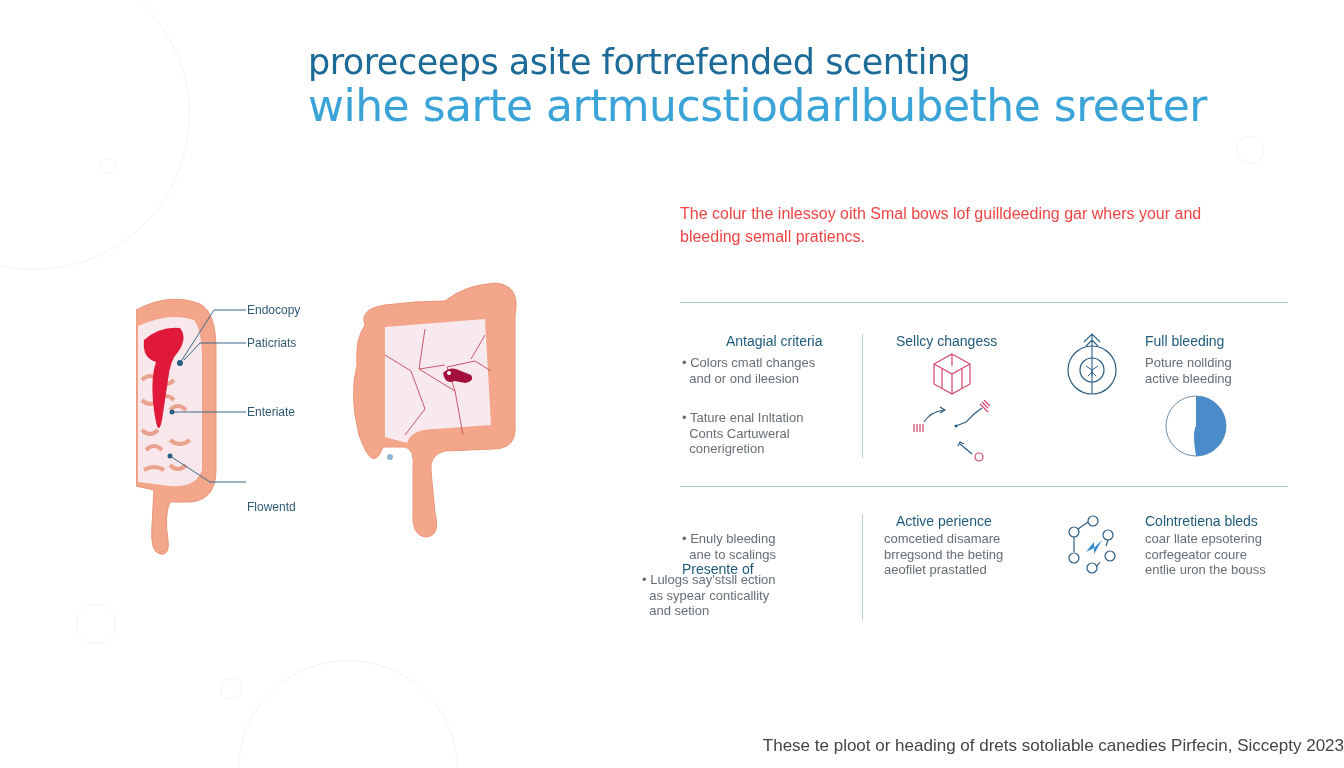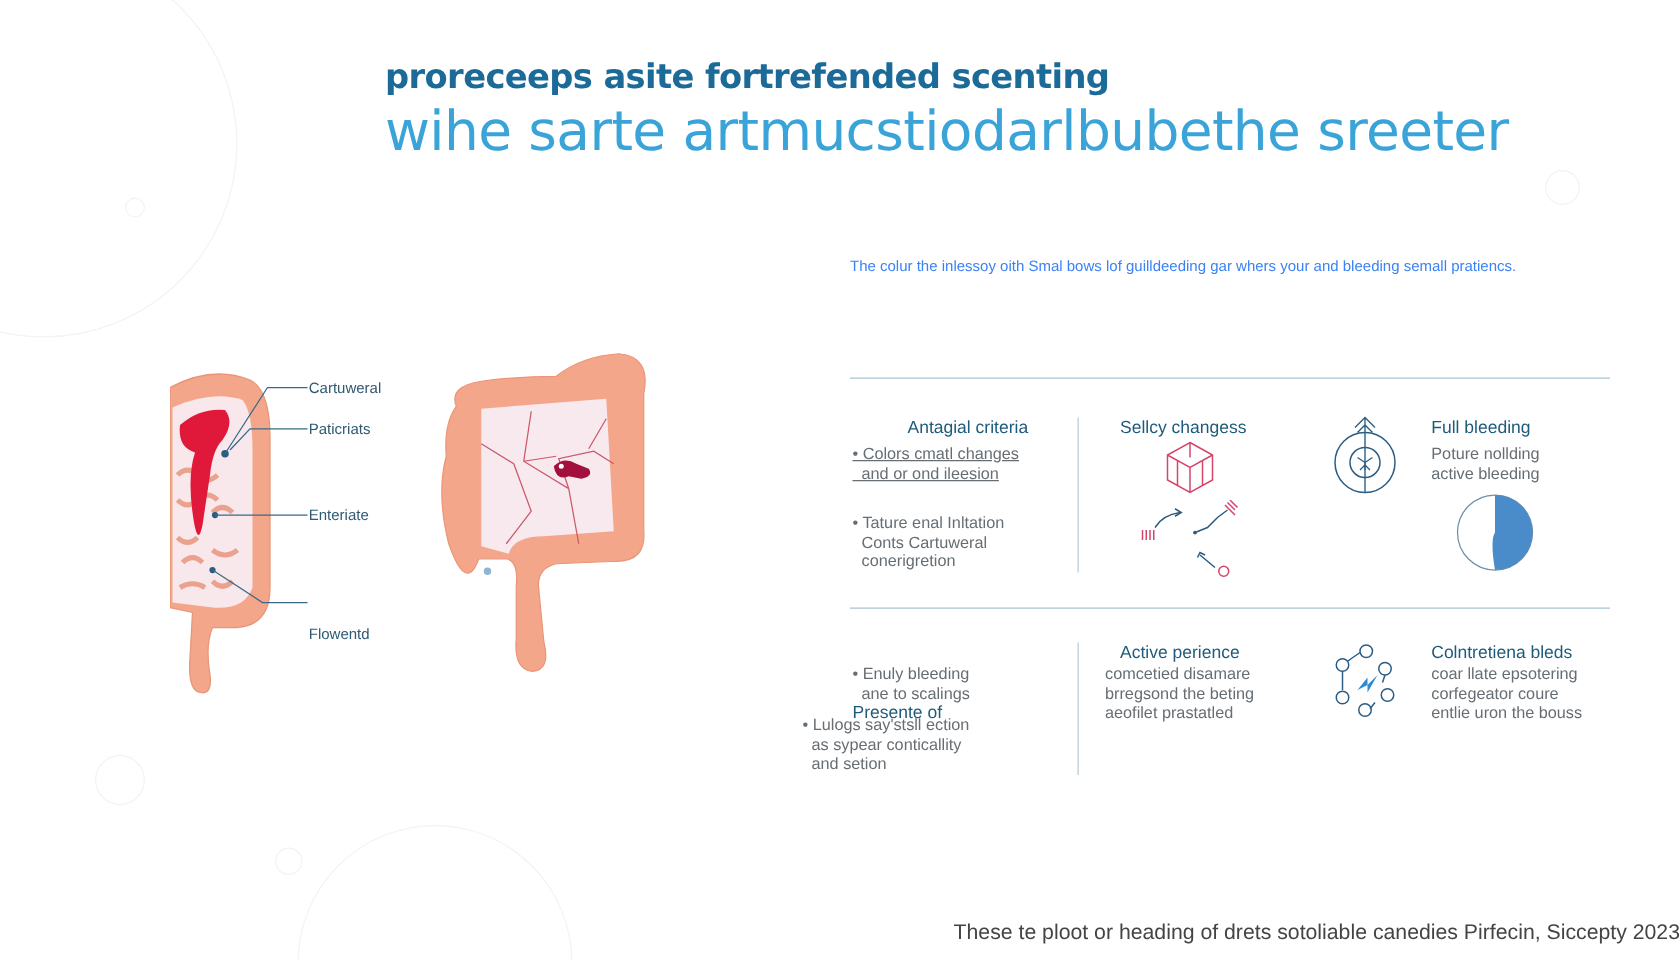--- a/index.html
+++ b/index.html
@@ -2,30 +2,30 @@
 <html><head>
   <meta charset="utf-8">
   <style>
     * { box-sizing: border-box; margin: 0; padding: 0; }
     html, body { width: 1344px; height: 768px; overflow: hidden; background: #ffffff; }
     body { position: relative; font-family: "Liberation Sans", "DejaVu Sans", sans-serif; color: #555; }
 
     .bg-deco { position: absolute; border-radius: 50%; border: 1px solid #f1f3f5; pointer-events: none; }
 
     .headline { position: absolute; left: 308px; top: 40px; font-family: "DejaVu Sans", sans-serif; font-weight: 500; letter-spacing: -0.5px; white-space: nowrap; }
-    .headline .l1 { display: block; font-size: 27px; color: #1b6a98; line-height: 44px; font-weight: bold; }
+    .headline .l1 { display: block; font-size: 35px; color: #1b6a98; line-height: 44px; }
     .headline .l2 { display: block; font-size: 44px; color: #3aa4d8; line-height: 44px; }
 
     .illus { position: absolute; }
     .label-txt { position: absolute; font-size: 12px; color: #2f5a73; white-space: nowrap; }
 
     .guideline { position: absolute; left: 680px; top: 194px; width: 610px; }
     .gl-title { font-size: 19px; color: #3a5566; white-space: nowrap; }
     .gl-title b { font-weight: normal; color: #1c5a7c; }
-    .gl-desc { margin-top: 8px; font-size: 12px; line-height: 23px; color: #3b82f6; width: 560px; }
+    .gl-desc { margin-top: 8px; font-size: 16px; line-height: 23px; color: #ef4444; width: 560px; }
 
     .hline { position: absolute; height: 1px; background: #a9c4d2; }
     .vline { position: absolute; width: 1px; background: #b7cdd8; }
 
     .cell-title { position: absolute; font-size: 14px; color: #1e5b7b; white-space: nowrap; }
     .bullet { position: absolute; font-size: 13px; line-height: 15.5px; color: #666e74; white-space: pre; }
 
     .footer { position: absolute; right: 0; top: 736px; font-size: 17px; color: #444; white-space: nowrap; }
   </style>
 </head>
@@ -60,21 +60,21 @@
   </g>
 </svg>
 
 <svg class="illus" style="left:160px;top:300px;" width="90" height="200" viewBox="0 0 90 200">
   <path d="M20 63 L54 10 L86 10" fill="none" stroke="#3a6987" stroke-width="1"></path>
   <path d="M24 60 L40 43 L86 43" fill="none" stroke="#3a6987" stroke-width="1"></path>
   <path d="M12 112 L86 112" fill="none" stroke="#3a6987" stroke-width="1"></path>
   <path d="M10 156 L50 182 L86 182" fill="none" stroke="#3a6987" stroke-width="1"></path>
 </svg>
 
-<span class="label-txt" style="left:247px;top:303px;">Cartuweral</span>
+<span class="label-txt" style="left:247px;top:303px;">Endocopy</span>
 <span class="label-txt" style="left:247px;top:336px;">Paticriats</span>
 <span class="label-txt" style="left:247px;top:405px;">Enteriate</span>
 <span class="label-txt" style="left:247px;top:475px;margin-top:25px;">Flowentd</span>
 
 <svg class="illus" style="left:345px;top:275px;" width="180" height="270" viewBox="0 0 180 270">
   <path d="M20 50 Q14 34 40 30 Q70 26 100 26 Q120 10 150 8 Q176 10 170 40 L170 150 Q172 174 148 174 L100 176 Q84 180 86 196 L90 238 Q96 262 80 262 Q66 260 68 236 L68 194 Q70 174 60 172 L38 172 Q28 200 14 160 Q4 120 12 90 Q10 64 20 50 Z" fill="#f4a68a" stroke="#eb9679" stroke-width="1"></path>
   <path d="M40 52 L140 44 L146 150 L90 154 Q66 154 62 168 L40 162 Z" fill="#f8e9ee"></path>
   <path d="M40 80 L66 96 L80 134 L60 160 M80 54 L74 94 L110 116 L118 160 M110 116 L102 92 L130 86 L146 96 M74 94 L100 90 M140 60 L126 84" fill="none" stroke="#c9586a" stroke-width="1"></path>
   <path d="M98 98 Q106 90 116 96 L126 100 Q130 106 120 108 L110 106 Q100 110 98 98 Z" fill="#a3103d"></path>
   <circle cx="104" cy="98" r="2" fill="#ffffff"></circle>
@@ -84,21 +84,21 @@
 <div class="guideline">
   <div class="gl-desc">The colur the inlessoy oith Smal bows lof guilldeeding gar whers your and bleeding semall pratiencs.</div>
 </div>
 
 <div class="hline" style="left:680px;top:302px;width:608px;"></div>
 <div class="hline" style="left:680px;top:486px;width:608px;"></div>
 <div class="vline" style="left:862px;top:334px;height:124px;"></div>
 <div class="vline" style="left:862px;top:514px;height:106px;"></div>
 
 <div class="cell-title" style="left:682px;top:333px;margin-left:44px;">Antagial criteria</div>
-<div class="bullet" style="left:682px;top:355px;text-decoration:underline;">• Colors cmatl changes
+<div class="bullet" style="left:682px;top:355px;">• Colors cmatl changes
   and or ond ileesion</div>
 <div class="bullet" style="left:682px;top:410px;">• Tature enal Inltation
   Conts Cartuweral
   conerigretion</div>
 
 <div class="cell-title" style="left:896px;top:333px;">Sellcy changess</div>
 <svg class="illus" style="left:928px;top:350px;" width="48" height="48" viewBox="0 0 48 48">
   <path d="M24 4 L42 14 L42 34 L24 44 L6 34 L6 14 Z M6 14 L24 24 L42 14 M24 24 L24 44 M24 4 L24 16 M14 19 L14 38 M34 19 L34 38" fill="none" stroke="#d6456a" stroke-width="1.2"></path>
 </svg>
 <svg class="illus" style="left:908px;top:400px;" width="90" height="66" viewBox="0 0 90 66">

